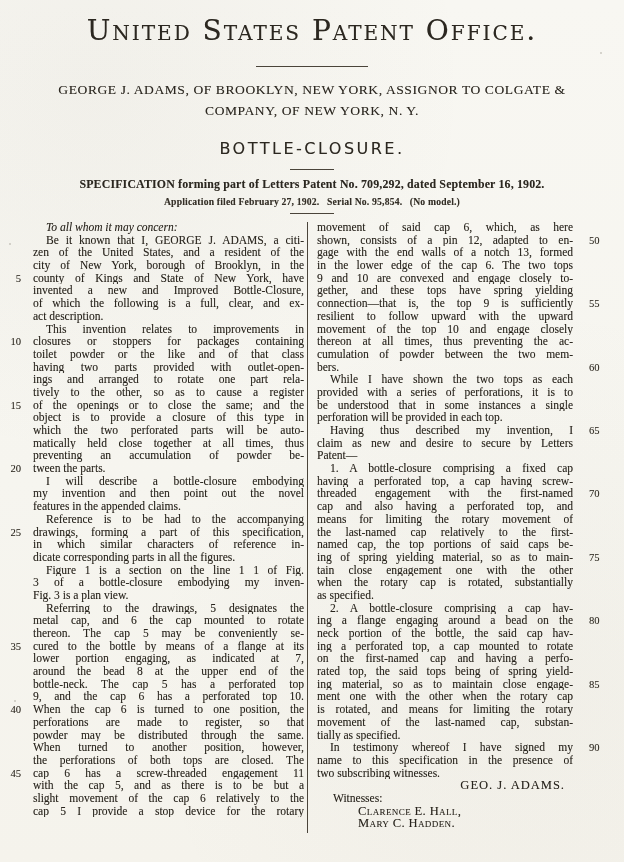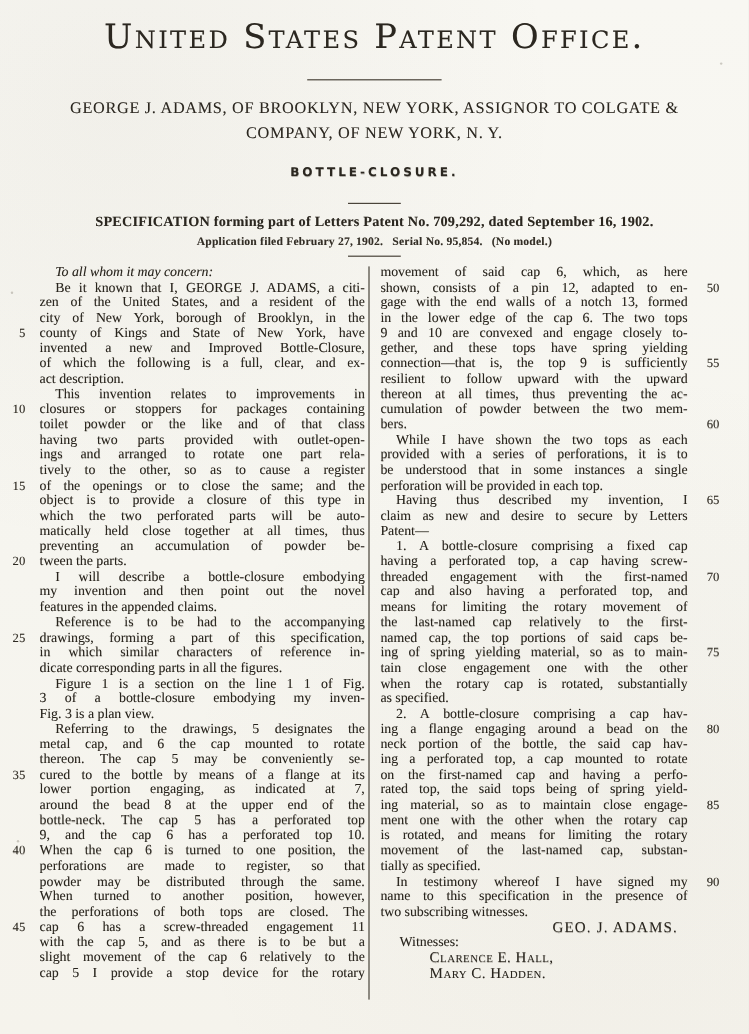--- a/index.html
+++ b/index.html
@@ -32,21 +32,21 @@
   .rule-3{top:213px;width:44px;}
   .assignor{
     position:absolute;top:79px;left:0;width:100%;
     text-align:center;font-size:13.5px;line-height:21px;
     letter-spacing:0.6px;color:#2b2720;
   }
   .doc-title{
     position:absolute;top:139px;left:0;width:100%;
     text-align:center;
     font-family:"DejaVu Sans", sans-serif;
-    font-weight:bold;font-size:10px;letter-spacing:2.5px;
+    font-weight:normal;font-size:16px;letter-spacing:2.5px;
     color:#2b2720;
   }
   .spec-line{
     position:absolute;top:177px;left:0;width:100%;
     text-align:center;font-size:11.8px;letter-spacing:0.2px;color:#2b2720;
   }
   .spec-line .label{font-weight:bold;text-align:right;}
   .spec-line .rest{font-weight:bold;}
   .app-line{
     position:absolute;top:196px;left:0;width:100%;
@@ -325,20 +325,24 @@
         </div>
         <div class="row">
           <span class="lt">connection—that is, the top 9 is sufficiently</span>
           <span class="ln">55</span>
         </div>
         <div class="row">
           <span class="lt">resilient to follow upward with the upward</span>
           <span class="ln"></span>
         </div>
         <div class="row">
+          <span class="lt">movement of the top 10 and engage closely</span>
+          <span class="ln"></span>
+        </div>
+        <div class="row">
           <span class="lt">thereon at all times, thus preventing the ac-</span>
           <span class="ln"></span>
         </div>
         <div class="row">
           <span class="lt">cumulation of powder between the two mem-</span>
           <span class="ln"></span>
         </div>
         <div class="row">
           <span class="lt e">bers.</span>
           <span class="ln">60</span>

